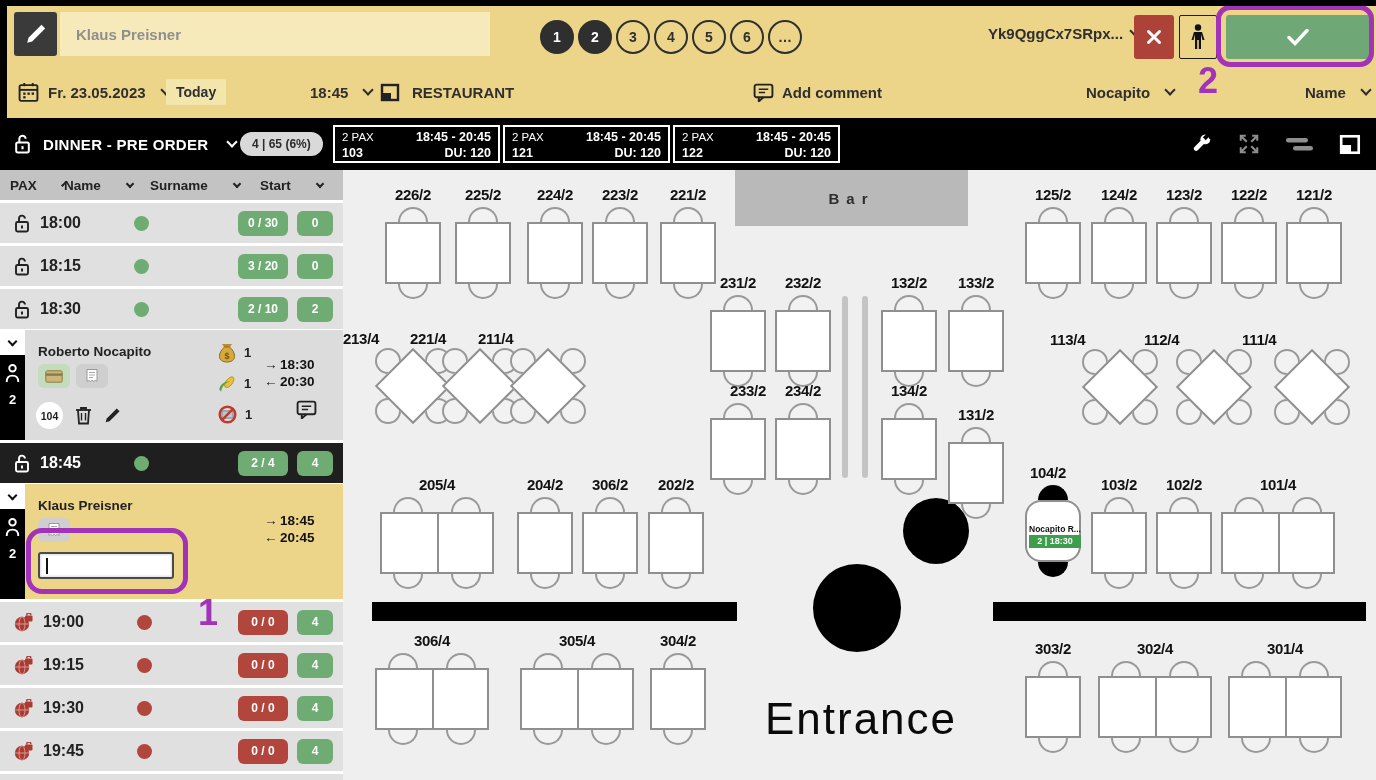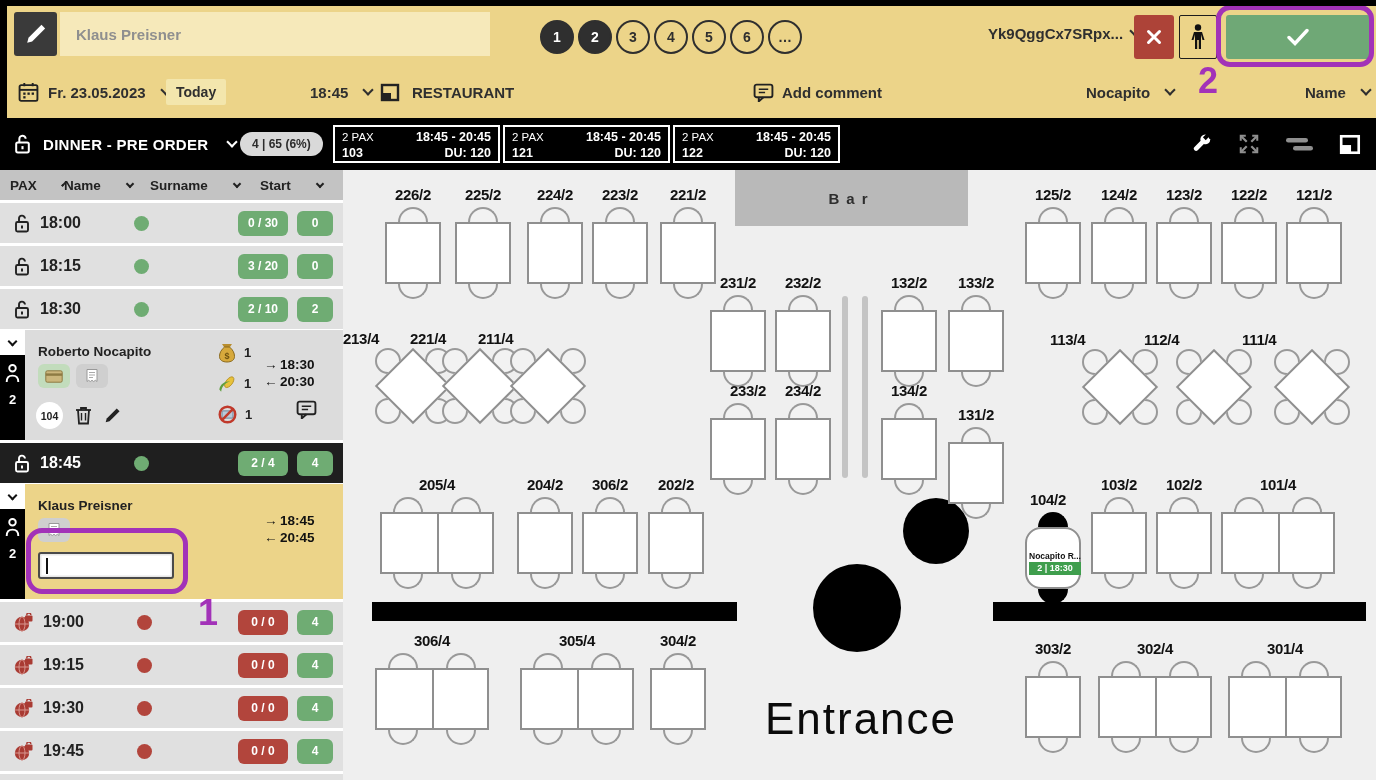--- a/index.html
+++ b/index.html
@@ -762,21 +762,21 @@
         <div class="chair top" style="left: 13px; top: 21px;"></div>
         <div class="chair bot" style="left: 13px; top: 98px;"></div>
         <div class="ttop" style="left: 0px; top: 36px; width: 56px; height: 62px;"></div>
       </div>
       <div class="tbl" style="left: 305px; top: 306px; width: 56px; height: 150px;">
         <div class="tbl-label">202/2</div>
         <div class="chair top" style="left: 13px; top: 21px;"></div>
         <div class="chair bot" style="left: 13px; top: 98px;"></div>
         <div class="ttop" style="left: 0px; top: 36px; width: 56px; height: 62px;"></div>
       </div>
-      <div class="tbl" style="left: 682px; top: 321px; width: 46px; height: 150px;">
+      <div class="tbl" style="left: 682px; top: 294px; width: 46px; height: 150px;">
         <div class="tbl-label">104/2</div>
         <div class="chair top blk" style="left: 13px; top: 21px;"></div>
         <div class="chair bot blk" style="left: 13px; top: 98px;"></div>
         <div class="ttop" style="left: 0px; top: 36px; width: 56px; height: 62px; border-radius: 16px;">
           <div class="occ-name">Nocapito R...</div>
           <div class="occ-badge">2 | 18:30</div>
         </div>
       </div>
       <div class="tbl" style="left: 748px; top: 306px; width: 56px; height: 150px;">
         <div class="tbl-label">103/2</div>

